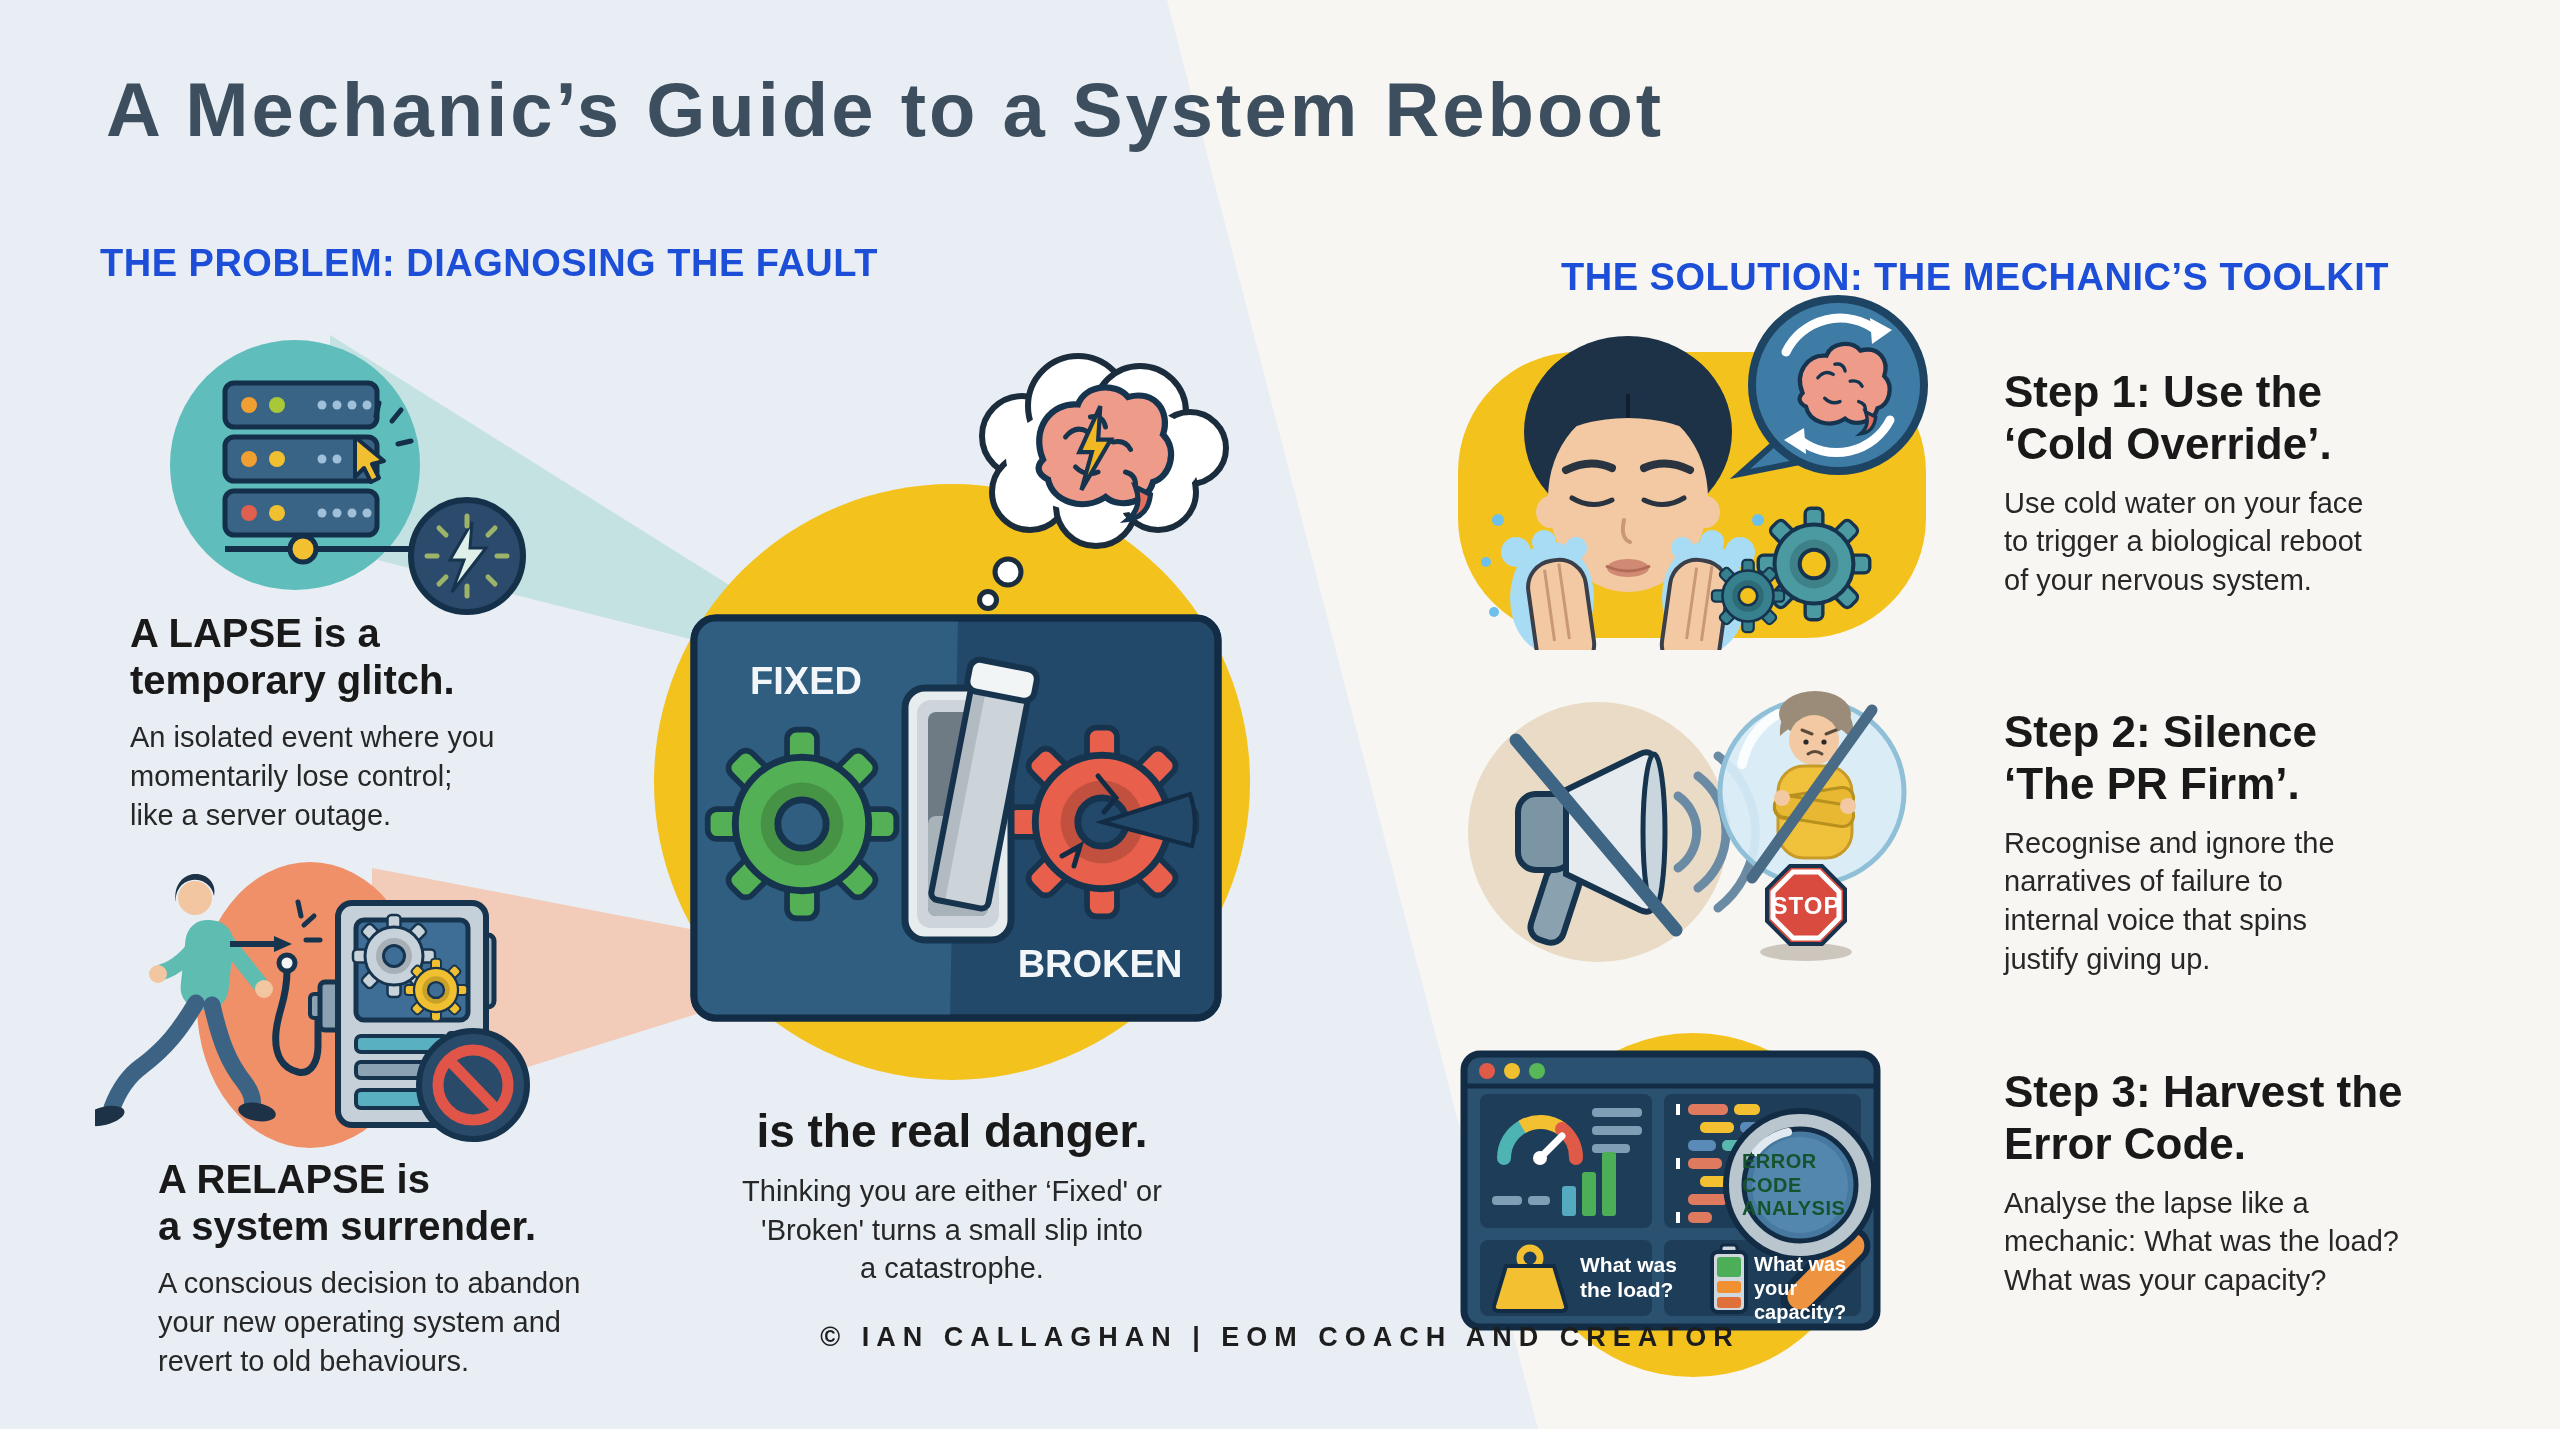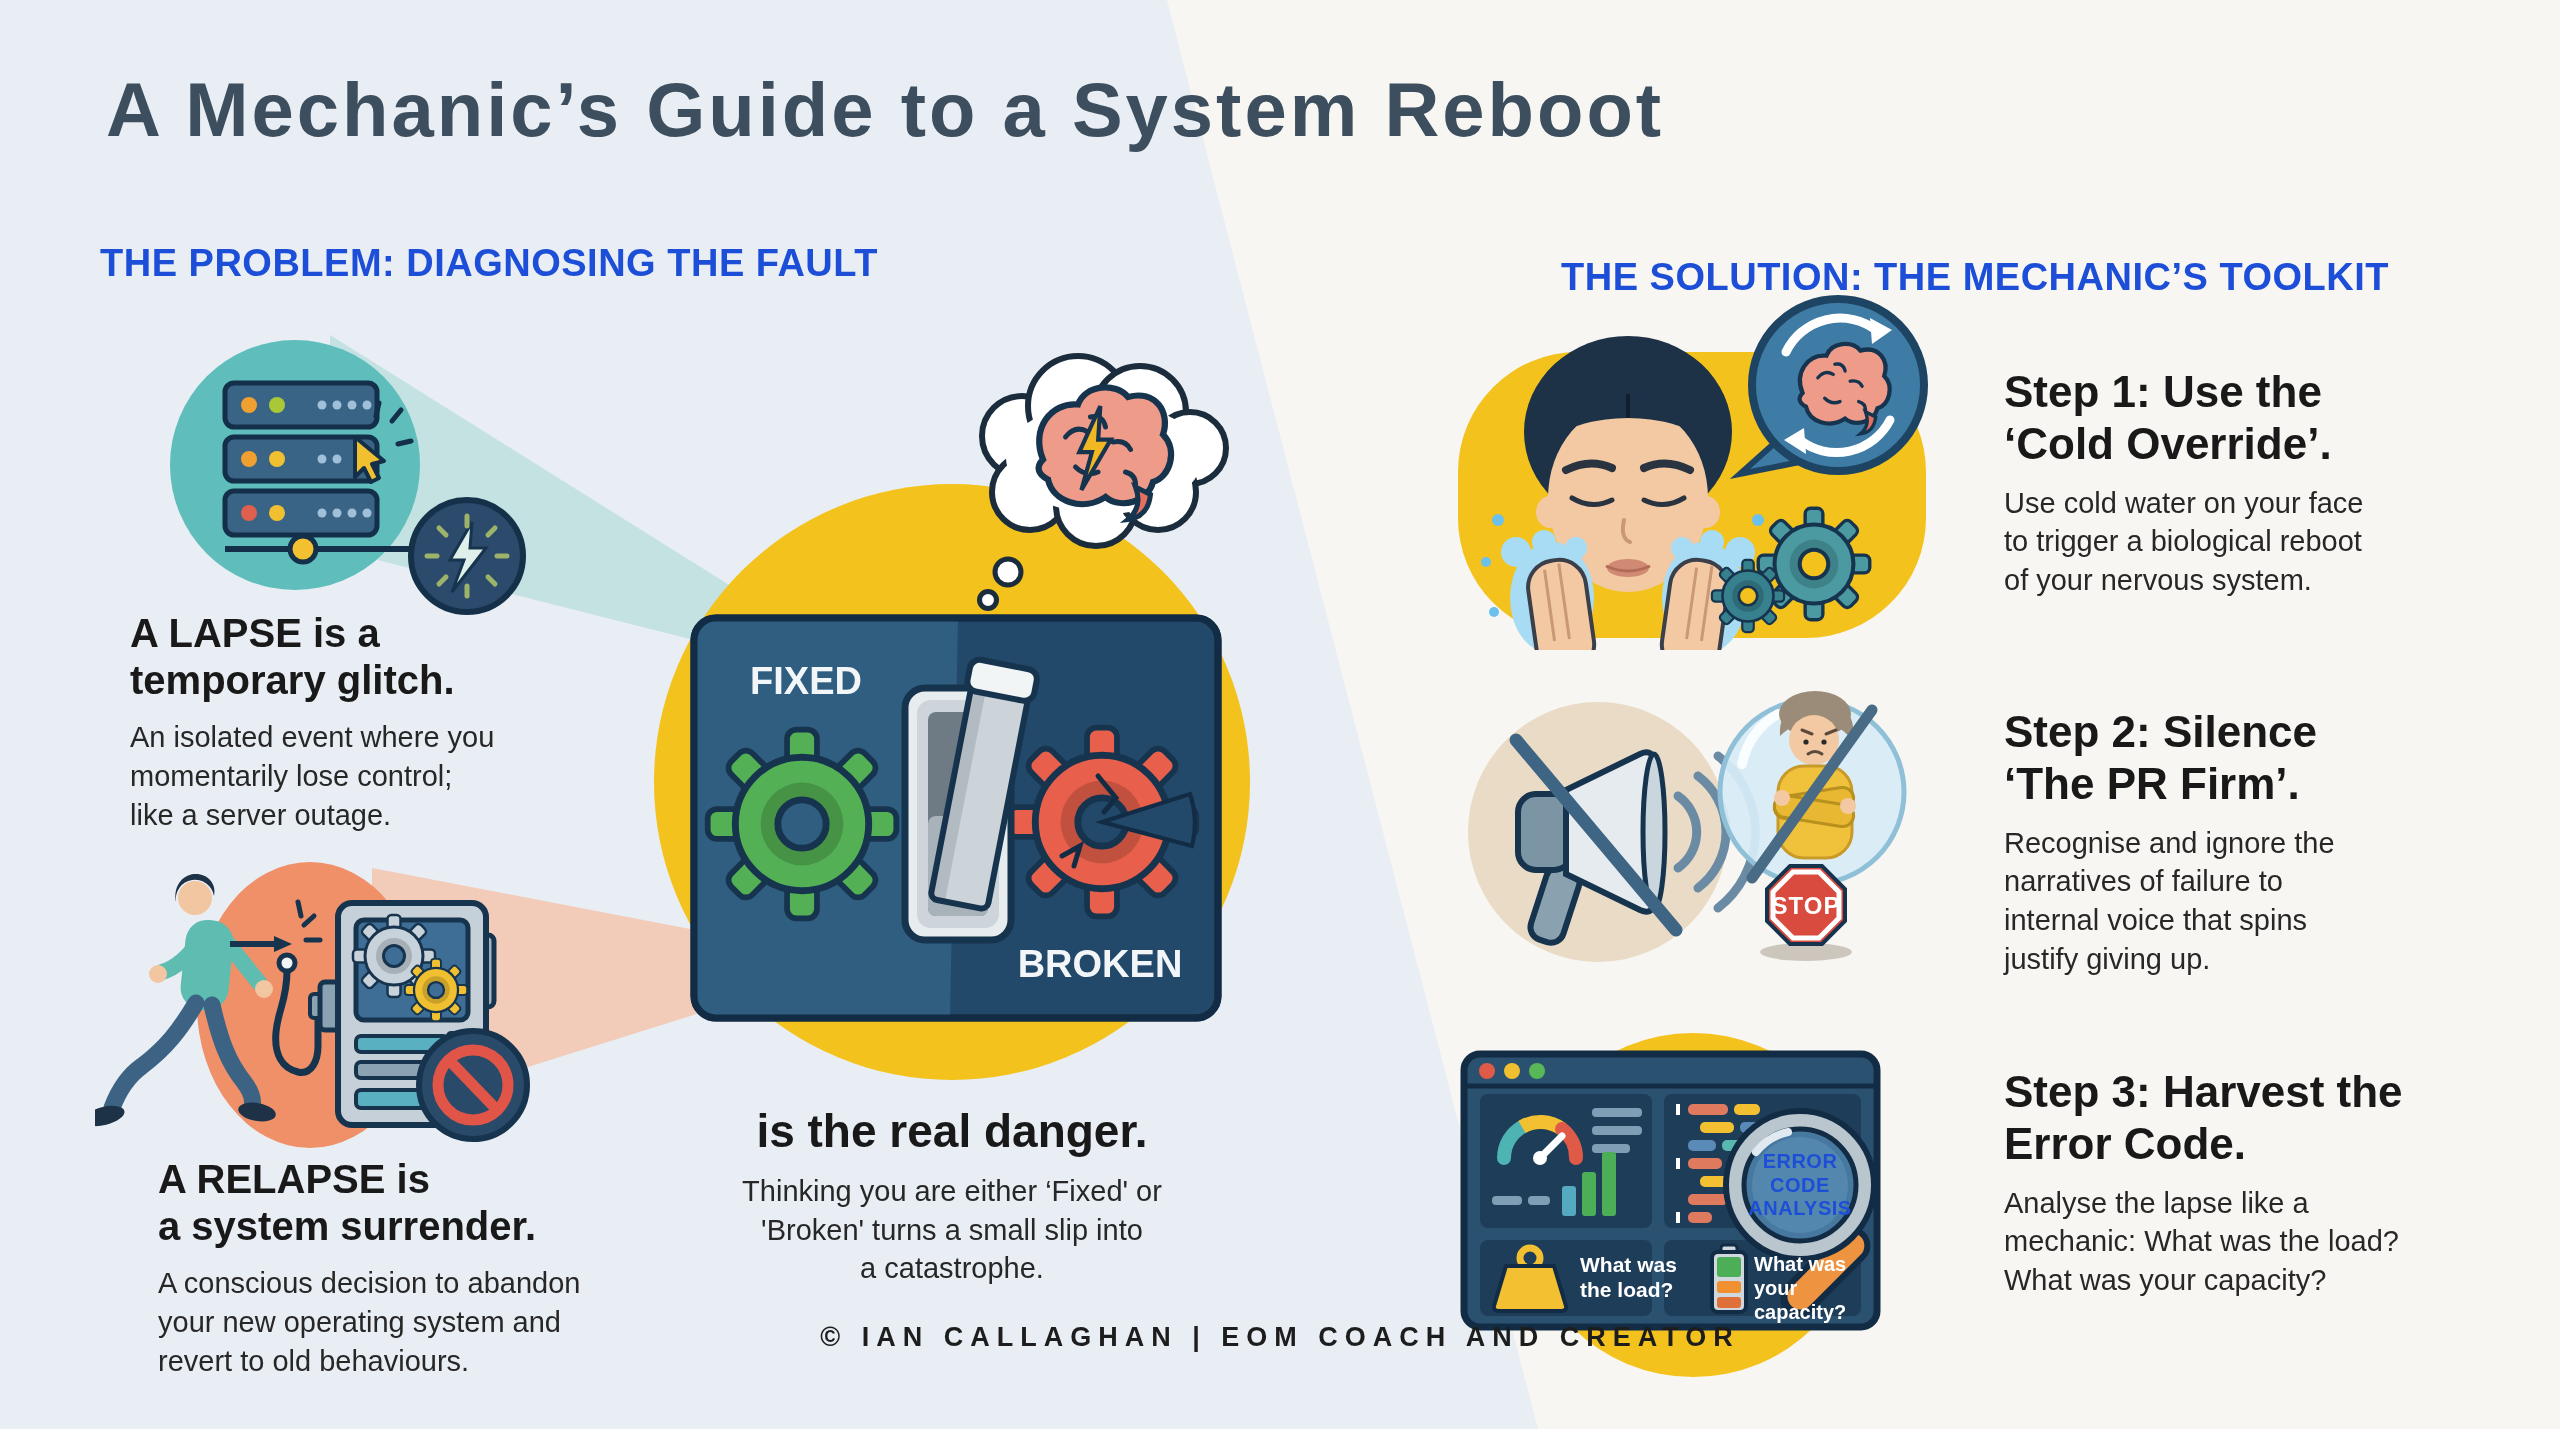--- a/index.html
+++ b/index.html
@@ -27,22 +27,22 @@
   .step .hline{font-size:44px;}
   .step .bline{font-size:29px;}
   .step1{top:366px;} .step2{top:706px;} .step3{top:1066px;}
   .hgap{height:14px;}
   .footer{position:absolute;left:0;top:1322px;width:2560px;text-align:center;
           font-size:27px;font-weight:600;letter-spacing:7px;color:#1d1d1d;}
   svg text{font-family:"Liberation Sans",sans-serif;}
   .svglabel{font-weight:800;fill:#f3f6f8;font-size:38px;}
   .stoptext{font-weight:800;fill:#ffffff;font-size:24px;letter-spacing:1px;}
   .dash-label{position:absolute;color:#ffffff;font-weight:700;font-size:21px;line-height:1.2;}
-  .mag-label{position:absolute;color:#1d4ed8;font-weight:800;font-size:20px;line-height:1.18;
-             text-align:center;letter-spacing:.5px;}
+  .mag-label{position:absolute;color:#14532d;font-weight:800;font-size:20px;line-height:1.18;
+             text-align:left;letter-spacing:.5px;}
 </style>
 </head>
 <body>
 
 <div class="canvas">
 
   <svg width="0" height="0" style="position:absolute">
     <defs>
       <g id="gear8">
         <g fill="currentColor" stroke="#17344f" stroke-width="5">

